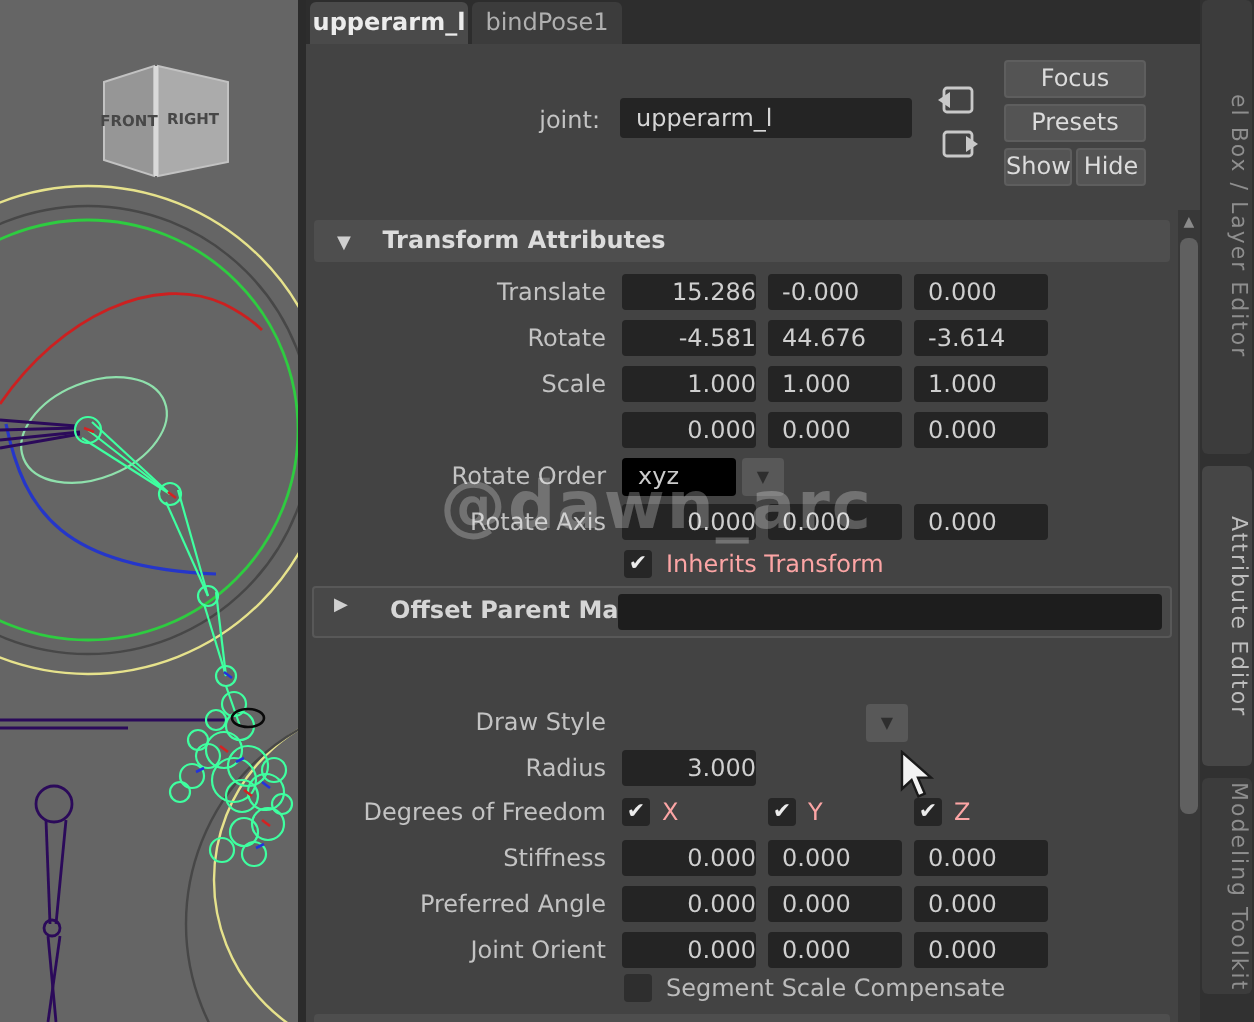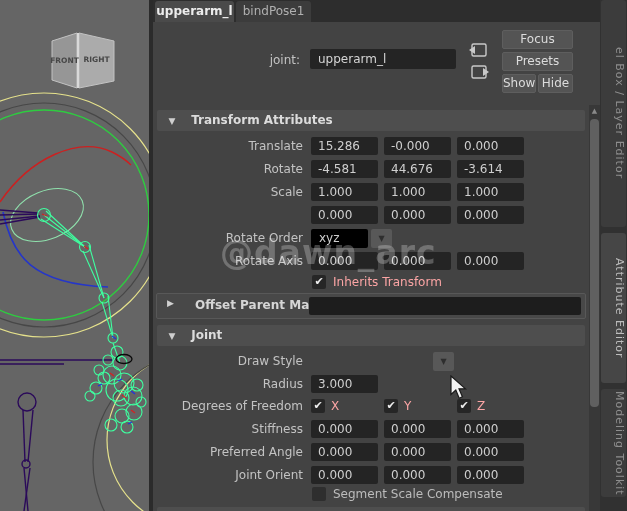--- a/index.html
+++ b/index.html
@@ -19,21 +19,21 @@
   .tab { position:absolute; top:1px; height:21px; line-height:21px; text-align:center;
          font-size:12px; border-radius:3px 3px 0 0; cursor:default; }
   .tab.active { background:#4a4a4a; color:#ececec; font-weight:bold; }
   .tab.inactive { background:#3c3c3c; color:#b0b0b0; }
 
   .lbl { position:absolute; font-size:12px; color:#c3c3c3; height:18px; line-height:18px; }
   .rlabel { position:absolute; left:0; width:150px; text-align:right; font-size:12px;
             color:#c3c3c3; height:19px; line-height:19px; }
   .nfield { position:absolute; width:67px; height:18px; background:#242424; border-radius:2px;
             color:#cfcfcf; font-size:12px; line-height:18px; padding-left:7px; }
-  .f1{left:158px;} .f2{left:231px;} .f3{left:304px;}
+  .f1{left:158px;text-align:right;} .f2{left:231px;} .f3{left:304px;}
   .wide-field { position:absolute; left:157px; top:49px; width:146px; height:20px;
                 background:#242424; border-radius:2px; color:#d5d5d5; font-size:12px;
                 line-height:20px; padding-left:8px; }
   .btn { position:absolute; background:#545454; border:1px solid #5e5e5e; border-radius:2px;
          color:#dcdcdc; font-size:12px; text-align:center; }
   .sechdr { position:absolute; left:4px; width:428px; height:21px; background:#4e4e4e;
             border-radius:2px; color:#dcdcdc; font-size:12px; font-weight:bold;
             line-height:21px; }
   .sechdr .tri { display:inline-block; width:30px; text-align:center; font-size:9px;
                  color:#cfcfcf; font-weight:normal; }
@@ -224,24 +224,20 @@
     <div class="cblabel" style="left:180px;top:274px;">Inherits Transform</div>
 
     <div style="position:absolute;left:3px;top:293px;width:430px;height:26px;background:#484848;
                 border:1px solid #585858;border-radius:2px;">
       <span style="position:absolute;left:10px;top:4px;font-size:9px;color:#d0d0d0;">▶</span>
       <span style="position:absolute;left:38px;top:4px;font-size:12px;font-weight:bold;color:#d6d6d6;">Offset Parent Matrix</span>
       <div style="position:absolute;left:152px;top:3px;width:272px;height:18px;background:#1d1d1d;
                   border-radius:2px;"></div>
     </div>
 
-    <div class="sechdr" style="top:325px;">
-      <span class="tri">▼</span>
-      <span>Joint</span>
-    </div>
 
     <div style="position:absolute;top:352px;left:0;width:432px;height:19px;">
       <div class="rlabel">Draw Style</div>
       <div class="dd-arrow" style="left:280px;top:0;">▼</div>
     </div>
     <div style="position:absolute;top:375px;left:0;width:432px;height:19px;">
       <div class="rlabel">Radius</div>
       <div class="nfield f1">3.000</div>
     </div>
     <div style="position:absolute;top:398px;left:0;width:432px;height:16px;">

